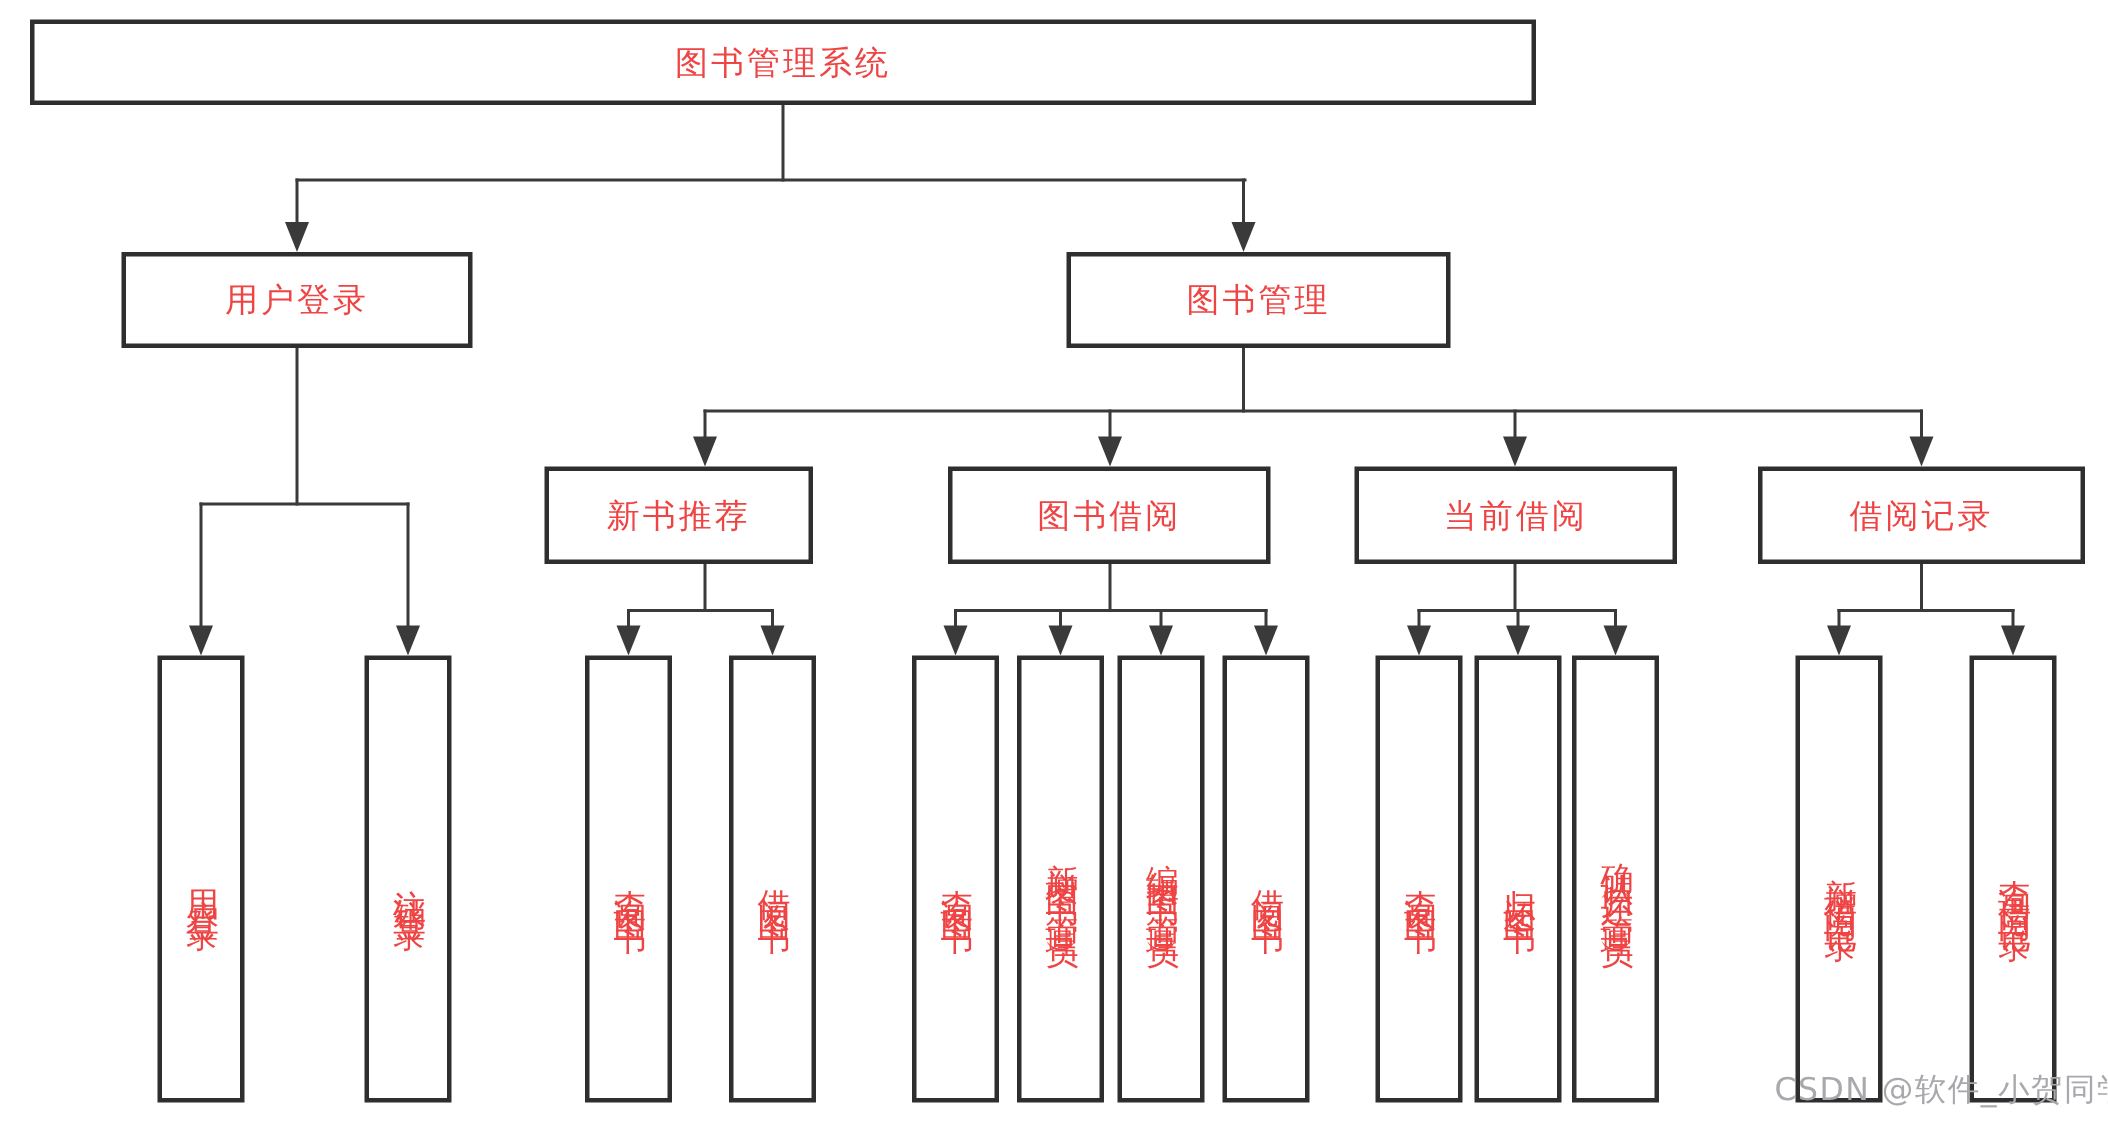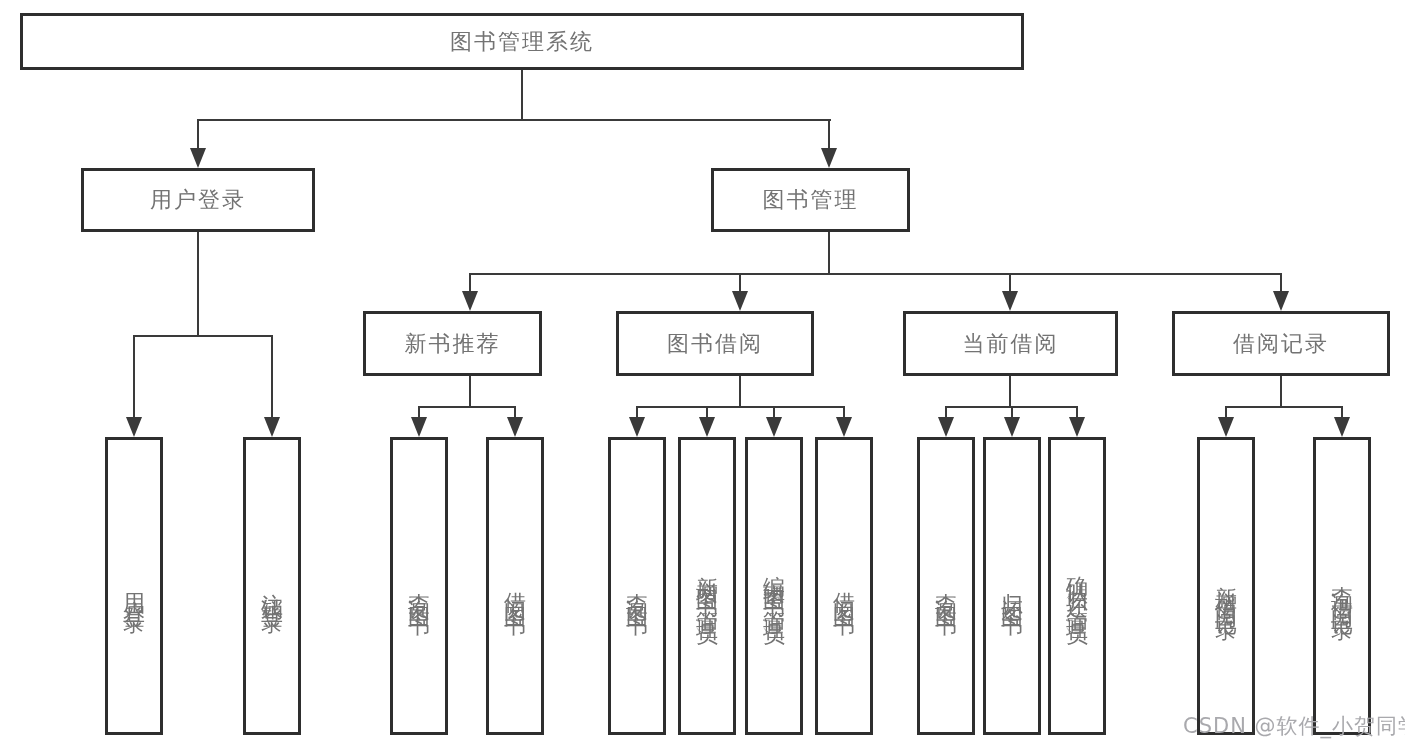--- a/index.html
+++ b/index.html
@@ -4,21 +4,21 @@
 <style>
   html,body { margin:0; padding:0; background:#ffffff; }
   .canvas {
     position:relative; width:1405px; height:747px; background:#ffffff;
     font-family:"DejaVu Sans","Liberation Sans",sans-serif; overflow:hidden;
   }
   .box {
     position:absolute; box-sizing:border-box;
     border:3px solid #2e2e2e; background:#ffffff;
     display:flex; align-items:center; justify-content:center;
-    color:#737373; font-size:22px; letter-spacing:2px; text-align:center;
+    color:#ef4444; font-size:22px; letter-spacing:2px; text-align:center;
     z-index:2;
   }
   .leaf {
     writing-mode:vertical-rl; text-orientation:mixed;
     letter-spacing:7px; font-size:22px; line-height:1;
     padding-top:6px;
   }
   .vline { position:absolute; width:2px; background:#3a3a3a; z-index:1; }
   .hline { position:absolute; height:2px; background:#3a3a3a; z-index:1; }
   .arrow {
@@ -92,24 +92,24 @@
   <div class="vline" style="left:1280px;top:376px;height:32px"></div>
   <div class="hline" style="left:1225px;top:406px;width:118px"></div>
   <div class="vline" style="left:1225px;top:406px;height:13px"></div>
   <div class="arrow" style="left:1218px;top:417px"></div>
   <div class="vline" style="left:1341px;top:406px;height:13px"></div>
   <div class="arrow" style="left:1334px;top:417px"></div>
 
   <div class="box" style="left:20px;top:13px;width:1004px;height:57px">图书管理系统</div>
 
   <div class="box" style="left:81px;top:168px;width:234px;height:64px">用户登录</div>
-  <div class="box" style="left:711px;top:168px;width:199px;height:64px">图书管理</div>
+  <div class="box" style="left:711px;top:168px;width:256px;height:64px">图书管理</div>
 
   <div class="box" style="left:363px;top:311px;width:179px;height:65px">新书推荐</div>
-  <div class="box" style="left:616px;top:311px;width:198px;height:65px">图书借阅</div>
+  <div class="box" style="left:632px;top:311px;width:215px;height:65px">图书借阅</div>
   <div class="box" style="left:903px;top:311px;width:215px;height:65px">当前借阅</div>
   <div class="box" style="left:1172px;top:311px;width:218px;height:65px">借阅记录</div>
 
   <div class="box leaf" style="left:105px;top:437px;width:58px;height:298px">用户登录</div>
   <div class="box leaf" style="left:243px;top:437px;width:58px;height:298px">注销登录</div>
 
   <div class="box leaf" style="left:390px;top:437px;width:58px;height:298px">查询图书</div>
   <div class="box leaf" style="left:486px;top:437px;width:58px;height:298px">借阅图书</div>
 
   <div class="box leaf" style="left:608px;top:437px;width:58px;height:298px">查询图书</div>

